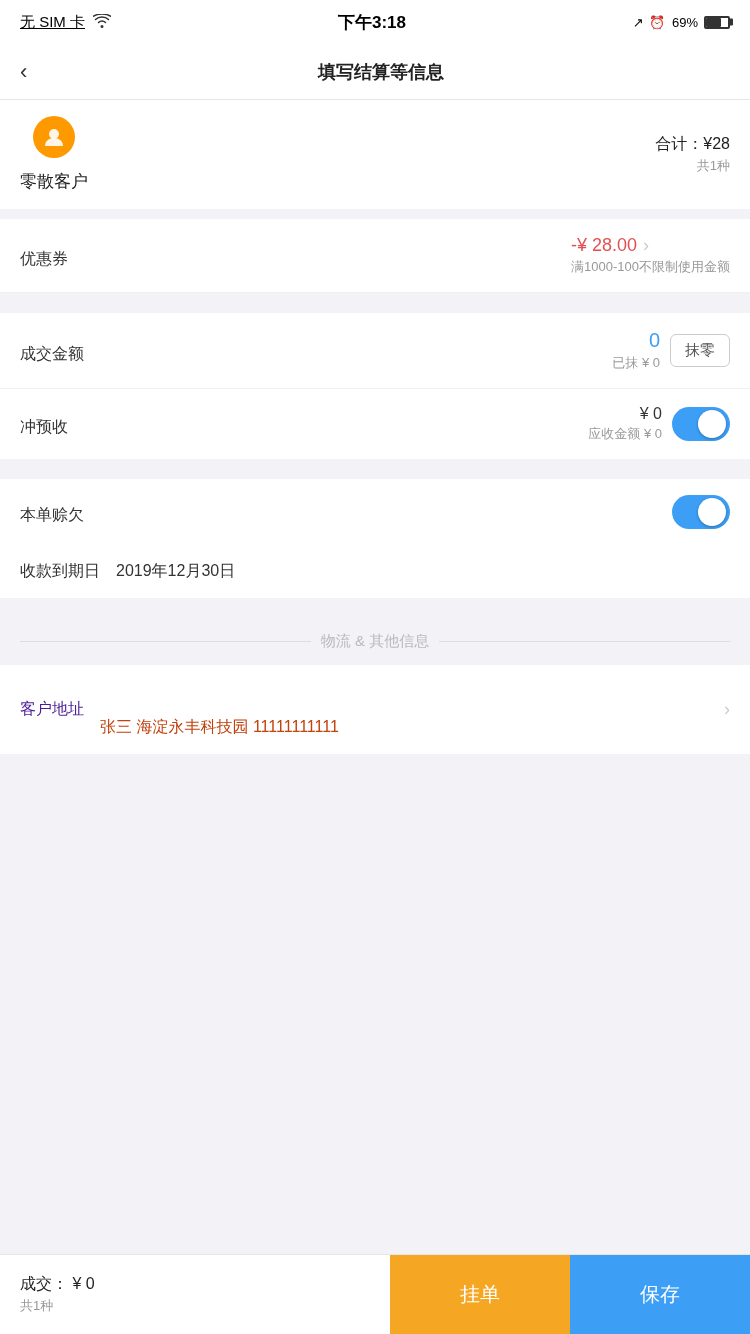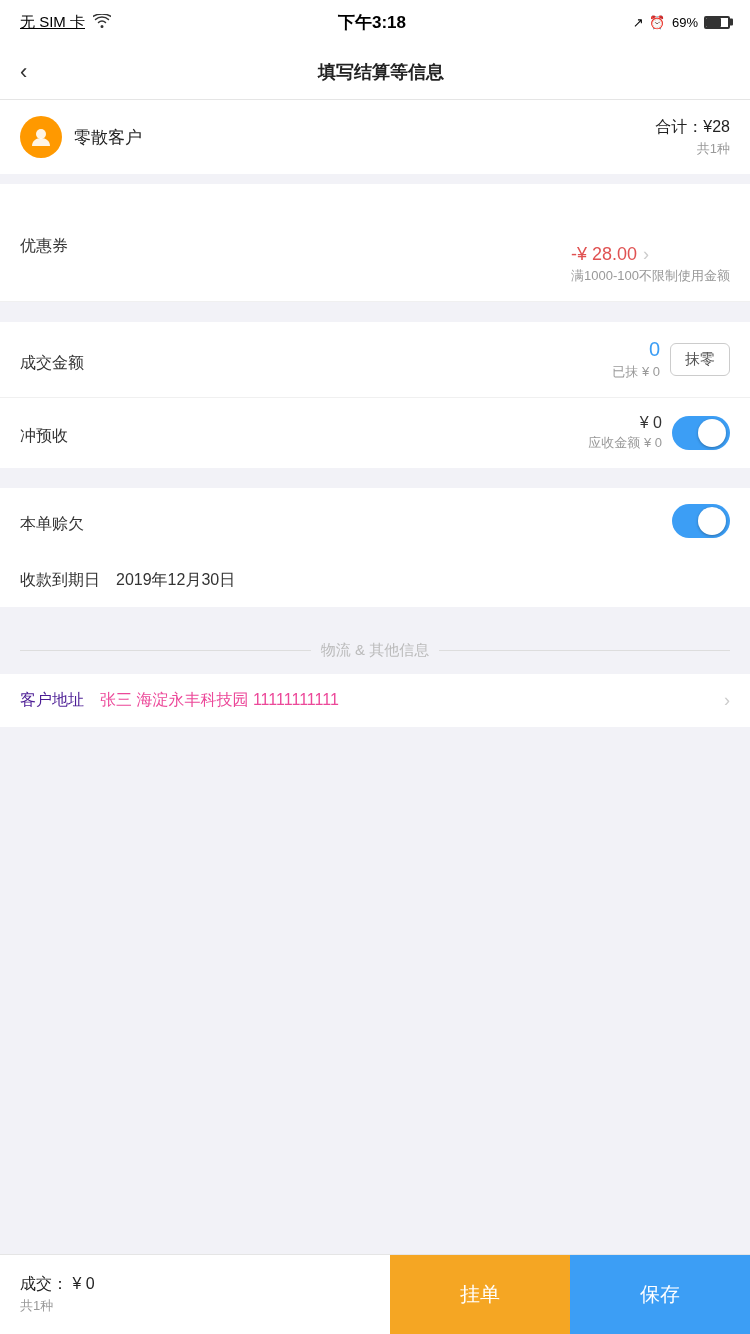--- a/index.html
+++ b/index.html
@@ -63,20 +63,21 @@
       padding: 16px 20px;
       display: flex;
       align-items: center;
       justify-content: space-between;
       margin-bottom: 10px;
     }
     .customer-left {
       display: flex;
       align-items: center;
       gap: 12px;
+      flex-direction: column;
     }
     .customer-avatar {
       width: 42px;
       height: 42px;
       border-radius: 50%;
       background: #f90;
       display: flex;
       align-items: center;
       justify-content: center;
       color: #fff;
@@ -160,21 +161,20 @@
       text-align: right;
     }
     .coupon-chevron {
       color: #ccc;
       font-size: 18px;
       margin-left: 6px;
     }
     .coupon-right-inner {
       display: flex;
       align-items: center;
-      margin-top: 44px;
     }
 
     
     .btn-round-zero {
       border: 1px solid #ccc;
       border-radius: 6px;
       padding: 6px 14px;
       font-size: 15px;
       color: #555;
       background: #fff;
@@ -254,22 +254,23 @@
       justify-content: space-between;
     }
     .address-label {
       font-size: 16px;
       color: #4c1d95;
       flex-shrink: 0;
       margin-right: 16px;
     }
     .address-value {
       font-size: 16px;
-      color: #ec4899;
+      color: #c2410c;
       flex: 1;
+      margin-top: 36px;
     }
     .address-chevron {
       color: #ccc;
       font-size: 18px;
       margin-left: 8px;
     }
 
     
     .bottom-bar {
       position: fixed;

